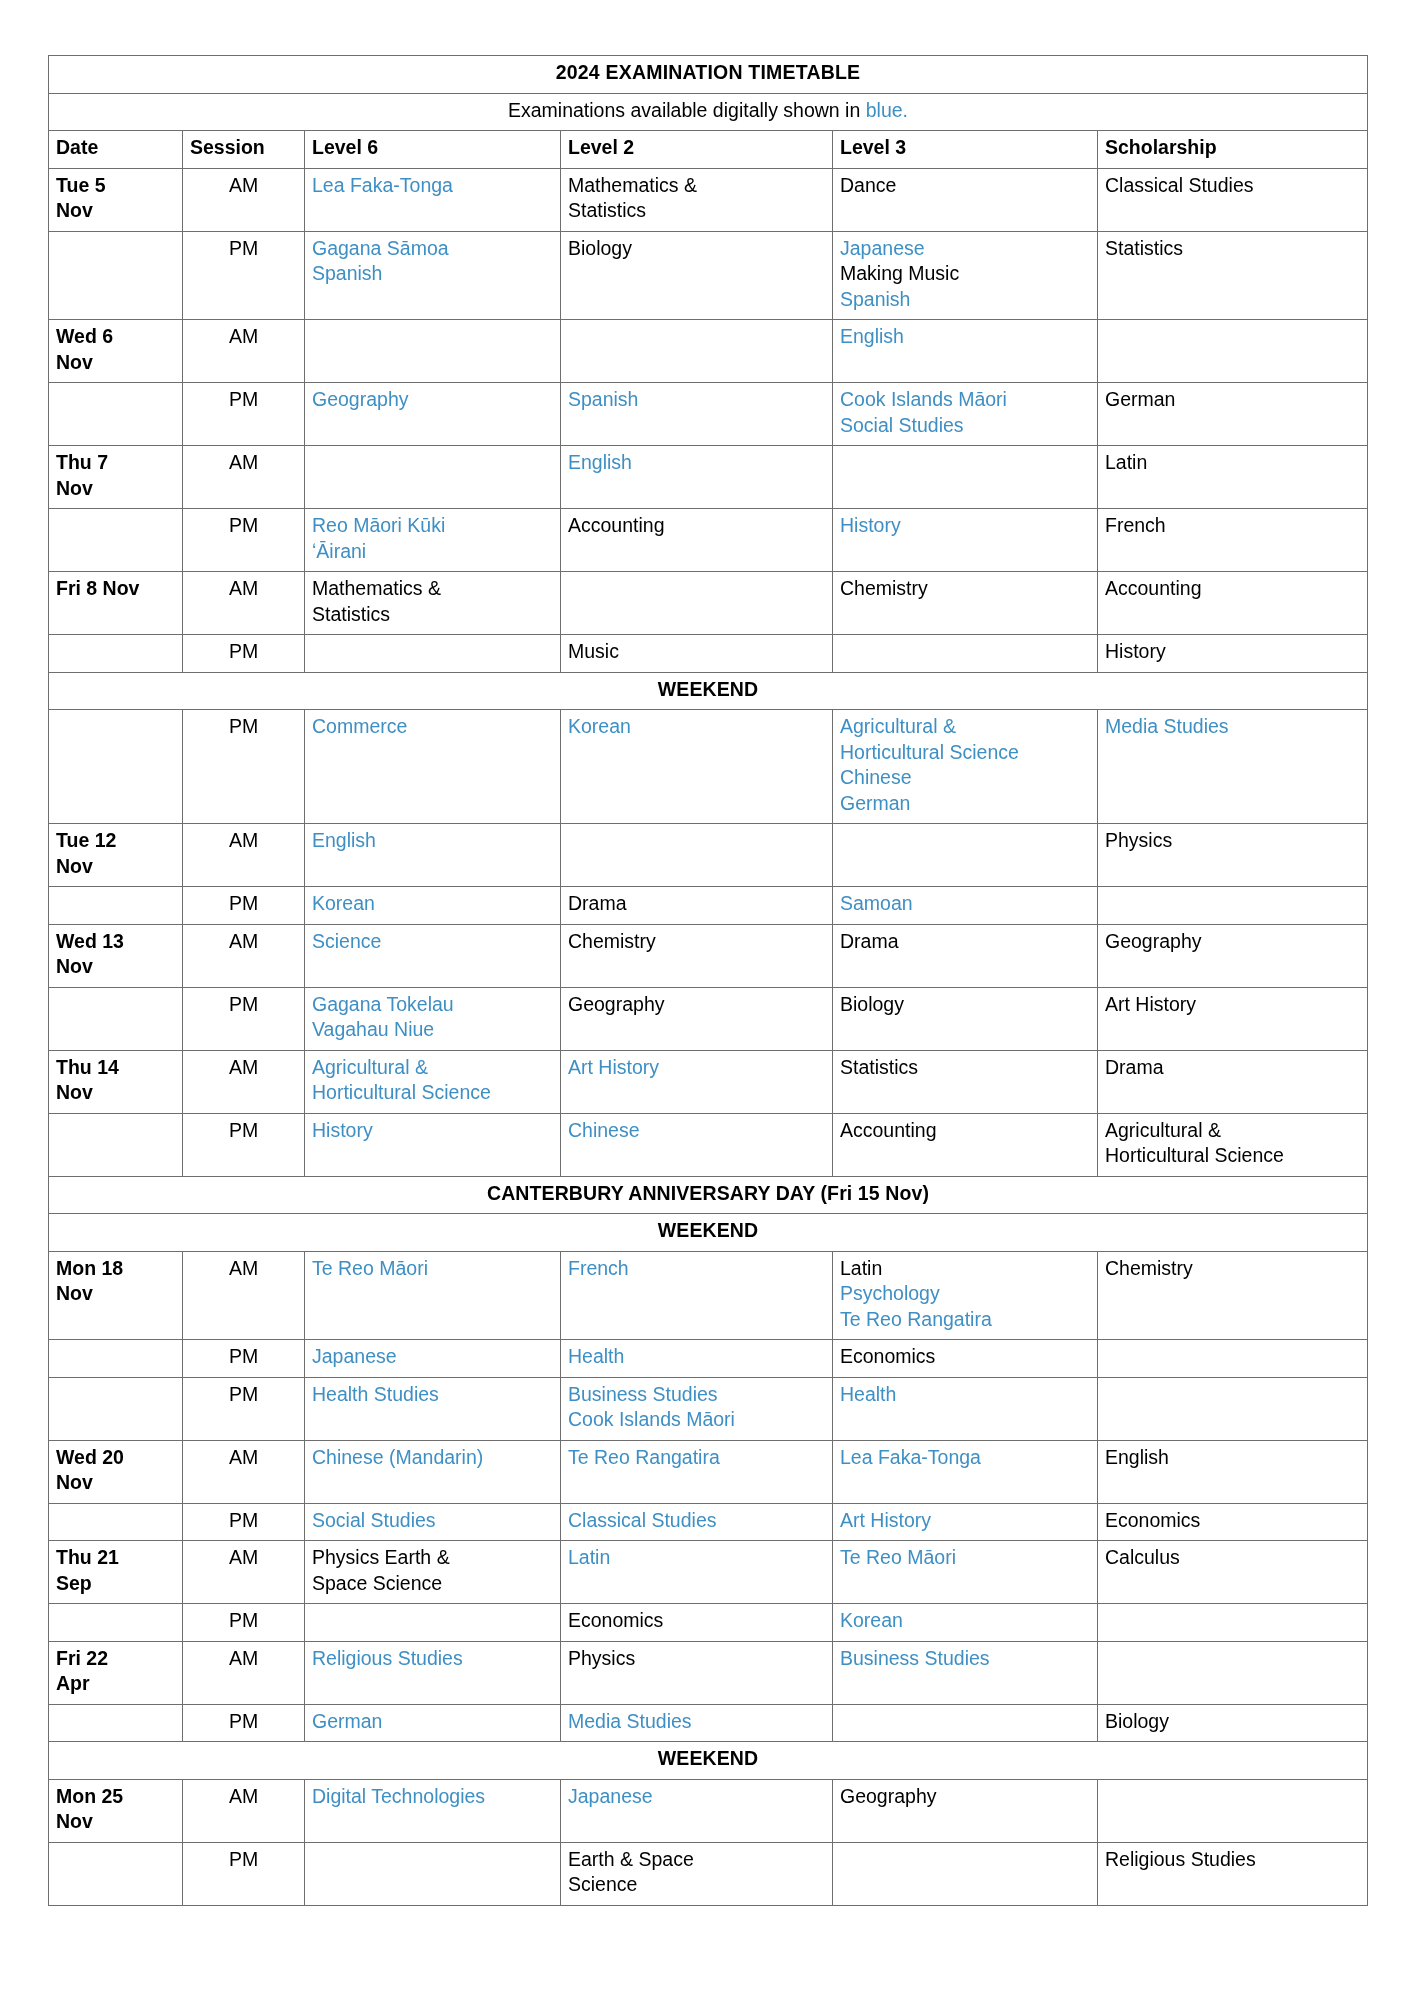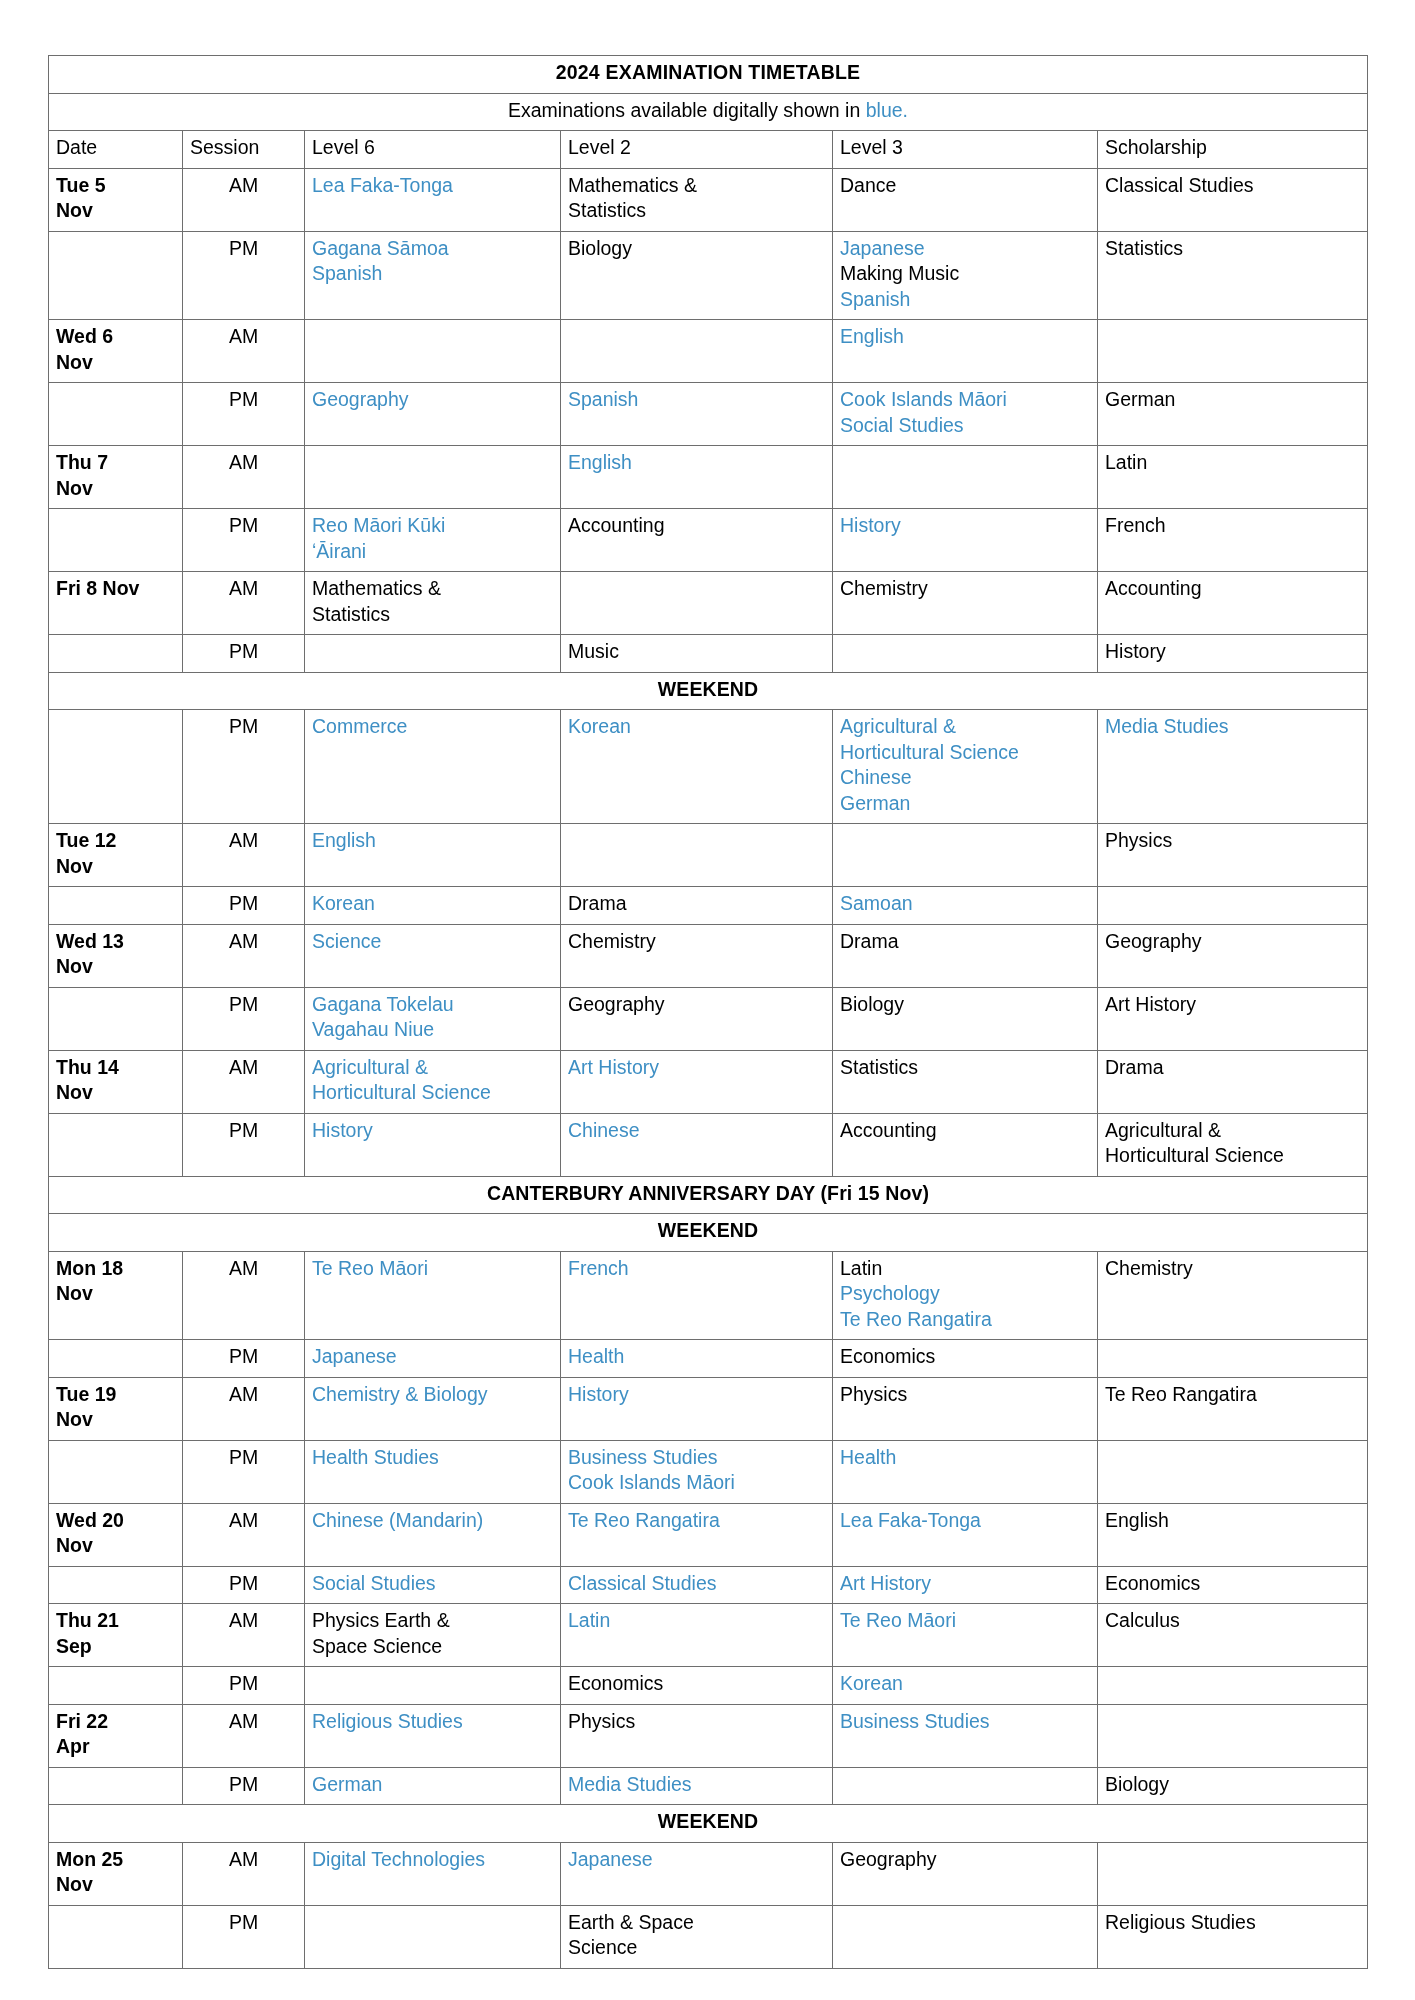--- a/index.html
+++ b/index.html
@@ -56,21 +56,21 @@
     letter-spacing:0.2px;
     padding:9px 4px 11px 4px;
   }
   td.subtitle{
     text-align:center;
     font-size:21.5px;
     font-weight:normal;
     padding:6px 4px 9px 4px;
   }
   td.colhead{
-    font-weight:normal;
+    font-weight:bold;
     font-size:20px;
     padding:6px 7px 8px 7px;
   }
   td.date{
     font-weight:bold;
     font-size:20px;
     white-space:pre-line;
     line-height:25px;
   }
   td.sess{
@@ -385,37 +385,20 @@
           </td>
           <td class="cell">
             <span class="subj blue">Health</span>
           </td>
           <td class="cell">
             <span class="subj">Economics</span>
           </td>
           <td class="cell"></td>
         </tr>
         <tr>
-          <td class="date">Tue 19
-Nov</td>
-          <td class="sess">AM</td>
-          <td class="cell">
-            <span class="subj blue">Chemistry &amp; Biology</span>
-          </td>
-          <td class="cell">
-            <span class="subj blue">History</span>
-          </td>
-          <td class="cell">
-            <span class="subj">Physics</span>
-          </td>
-          <td class="cell">
-            <span class="subj">Te Reo Rangatira</span>
-          </td>
-        </tr>
-        <tr>
           <td class="date"></td>
           <td class="sess">PM</td>
           <td class="cell">
             <span class="subj blue">Health Studies</span>
           </td>
           <td class="cell">
             <span class="subj blue">Business Studies</span>
             <span class="subj blue">Cook Islands Māori</span>
           </td>
           <td class="cell">

